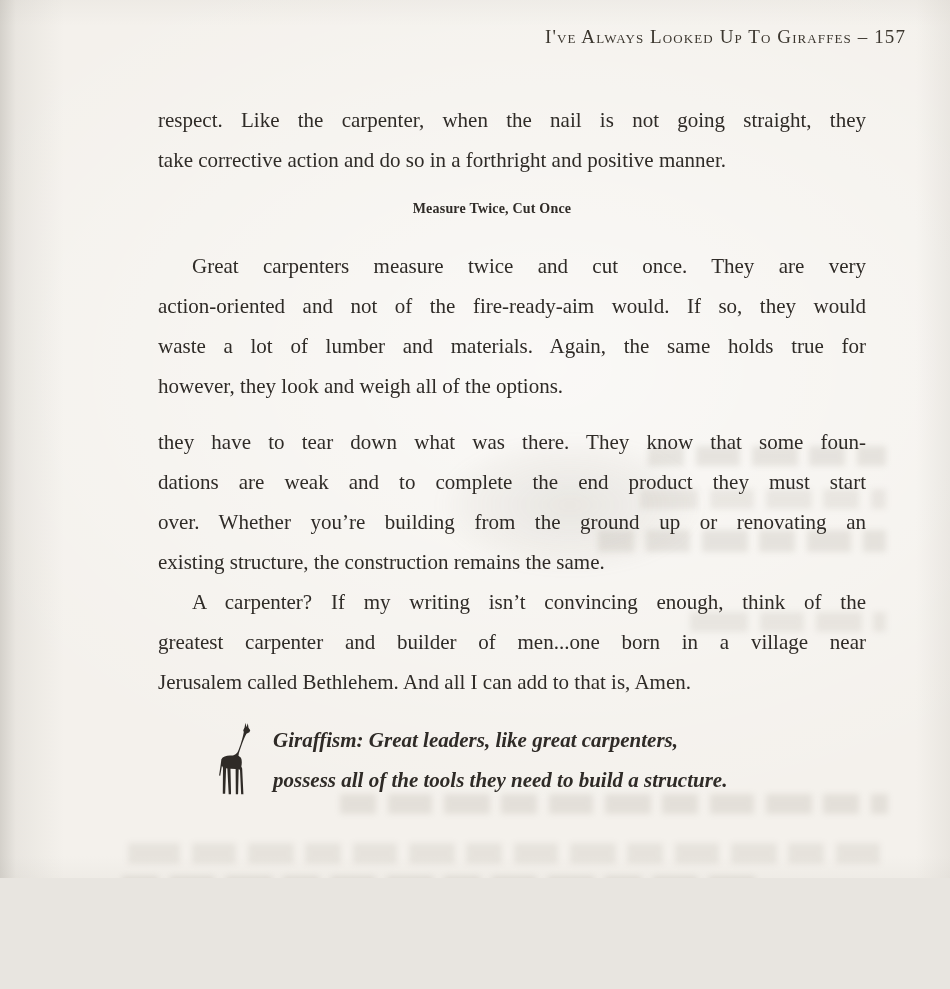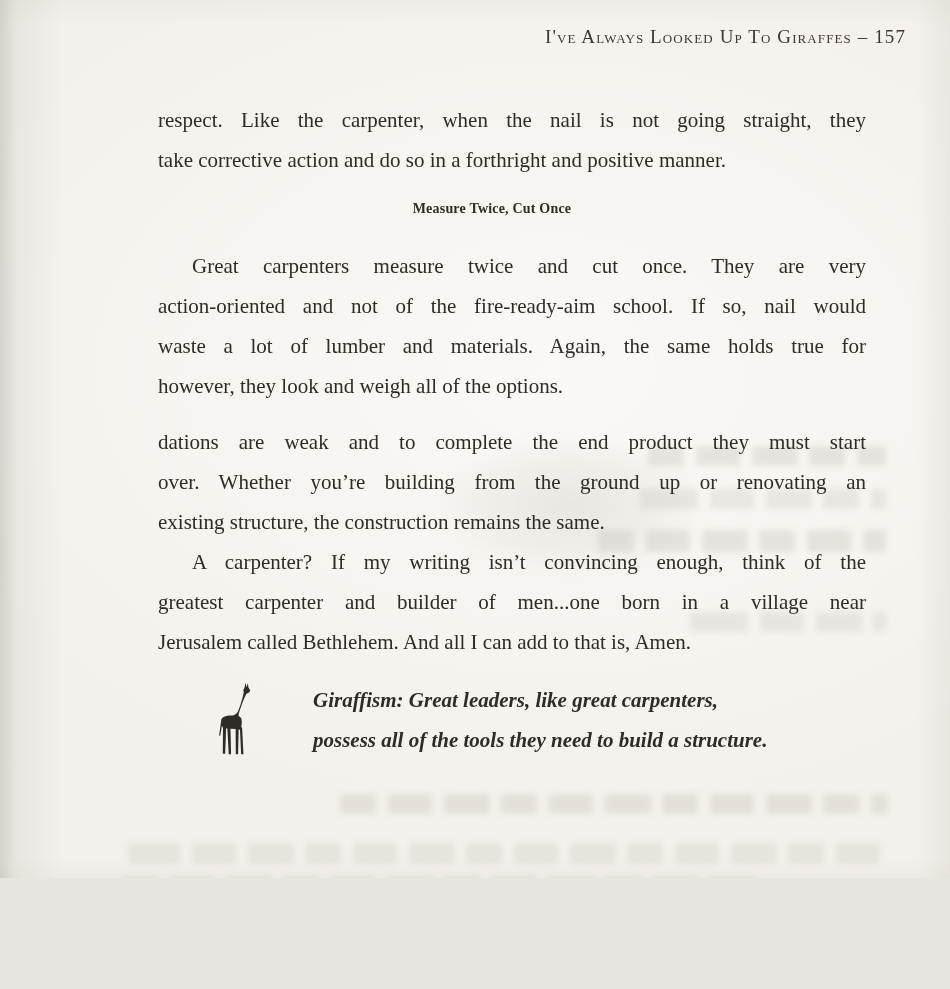--- a/index.html
+++ b/index.html
@@ -86,21 +86,20 @@
   }
   .heading.h-measure { margin: 14px 0 0 0; }
   .heading.h-builder { margin: 14px 0 0 0; }
   .paragraph.p2 { margin-top: 22px; }
   .paragraph.p3 { margin-top: 16px; }
 
   .giraffism {
     margin: 18px 0 0 97px;
     display: flex;
     align-items: flex-start;
-    gap: 40px;
   }
   .giraffism .icon-wrap { flex: 0 0 auto; width: 42px; margin-top: 2px; }
   .giraffism svg { display: block; width: 42px; height: 76px; }
   .giraffism-text {
     margin-left: 16px;
     font-style: italic;
     font-weight: bold;
     font-size: 21px;
     line-height: 40px;
   }
@@ -126,25 +125,26 @@
 
   <div class="content">
     <div id="sections">
         <div class="paragraph p1">
           <div class="pline first">respect. Like the carpenter, when the nail is not going straight, they</div>
           <div class="pline last">take corrective action and do so in a forthright and positive manner.</div>
         </div>
         <div class="heading h-measure">Measure Twice, Cut Once</div>
         <div class="paragraph p2 indent">
           <div class="pline first">Great carpenters measure twice and cut once. They are very</div>
-          <div class="pline">action-oriented and not of the fire-ready-aim school. If so, nail would</div>
+          <div class="pline">action-oriented and not of the fire-ready-aim would. If so, they would</div>
           <div class="pline">waste a lot of lumber and materials. Again, the same holds true for</div>
           <div class="pline last">however, they look and weigh all of the options.</div>
         </div>
         <div class="paragraph p3 indent">
+          <div class="pline">they have to tear down what was there. They know that some foun-</div>
           <div class="pline">dations are weak and to complete the end product they must start</div>
           <div class="pline">over. Whether you’re building from the ground up or renovating an</div>
           <div class="pline last">existing structure, the construction remains the same.</div>
         </div>
         <div class="paragraph p4 indent">
           <div class="pline first">A carpenter? If my writing isn’t convincing enough, think of the</div>
           <div class="pline">greatest carpenter and builder of men...one born in a village near</div>
           <div class="pline last">Jerusalem called Bethlehem. And all I can add to that is, Amen.</div>
         </div>
       </div>

